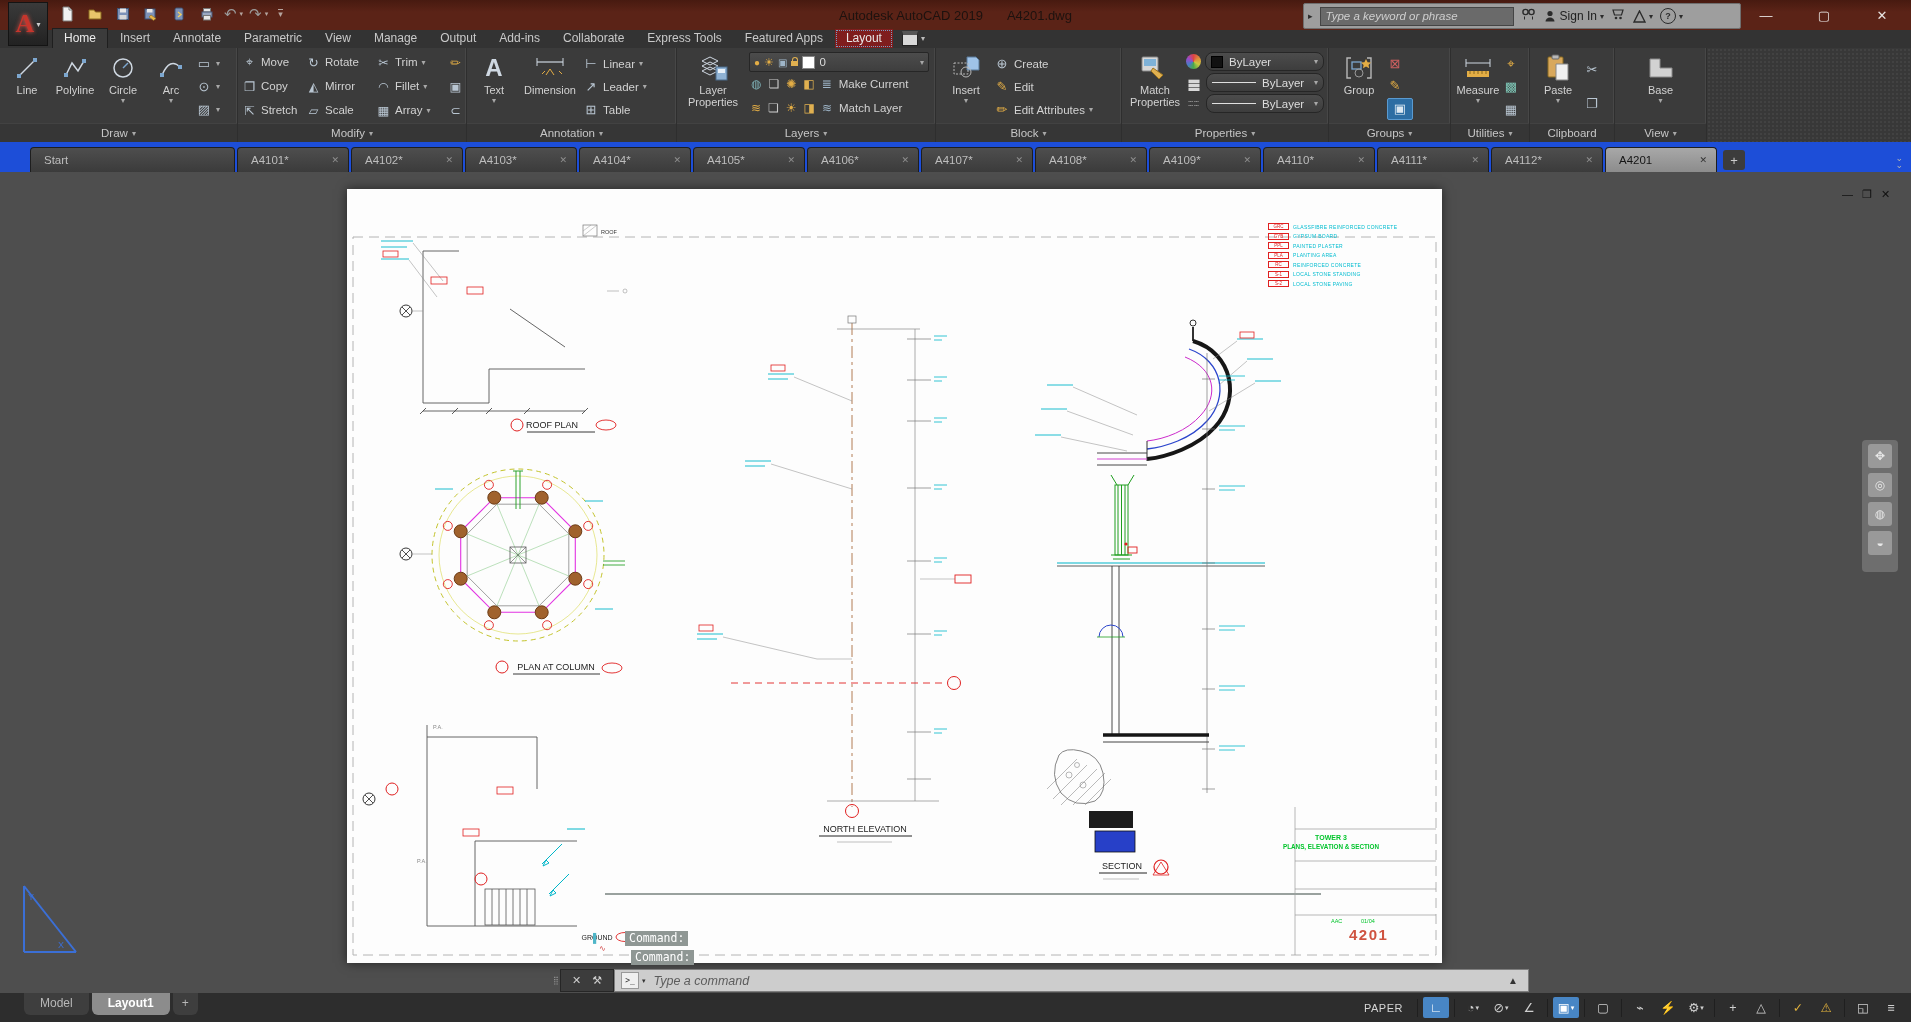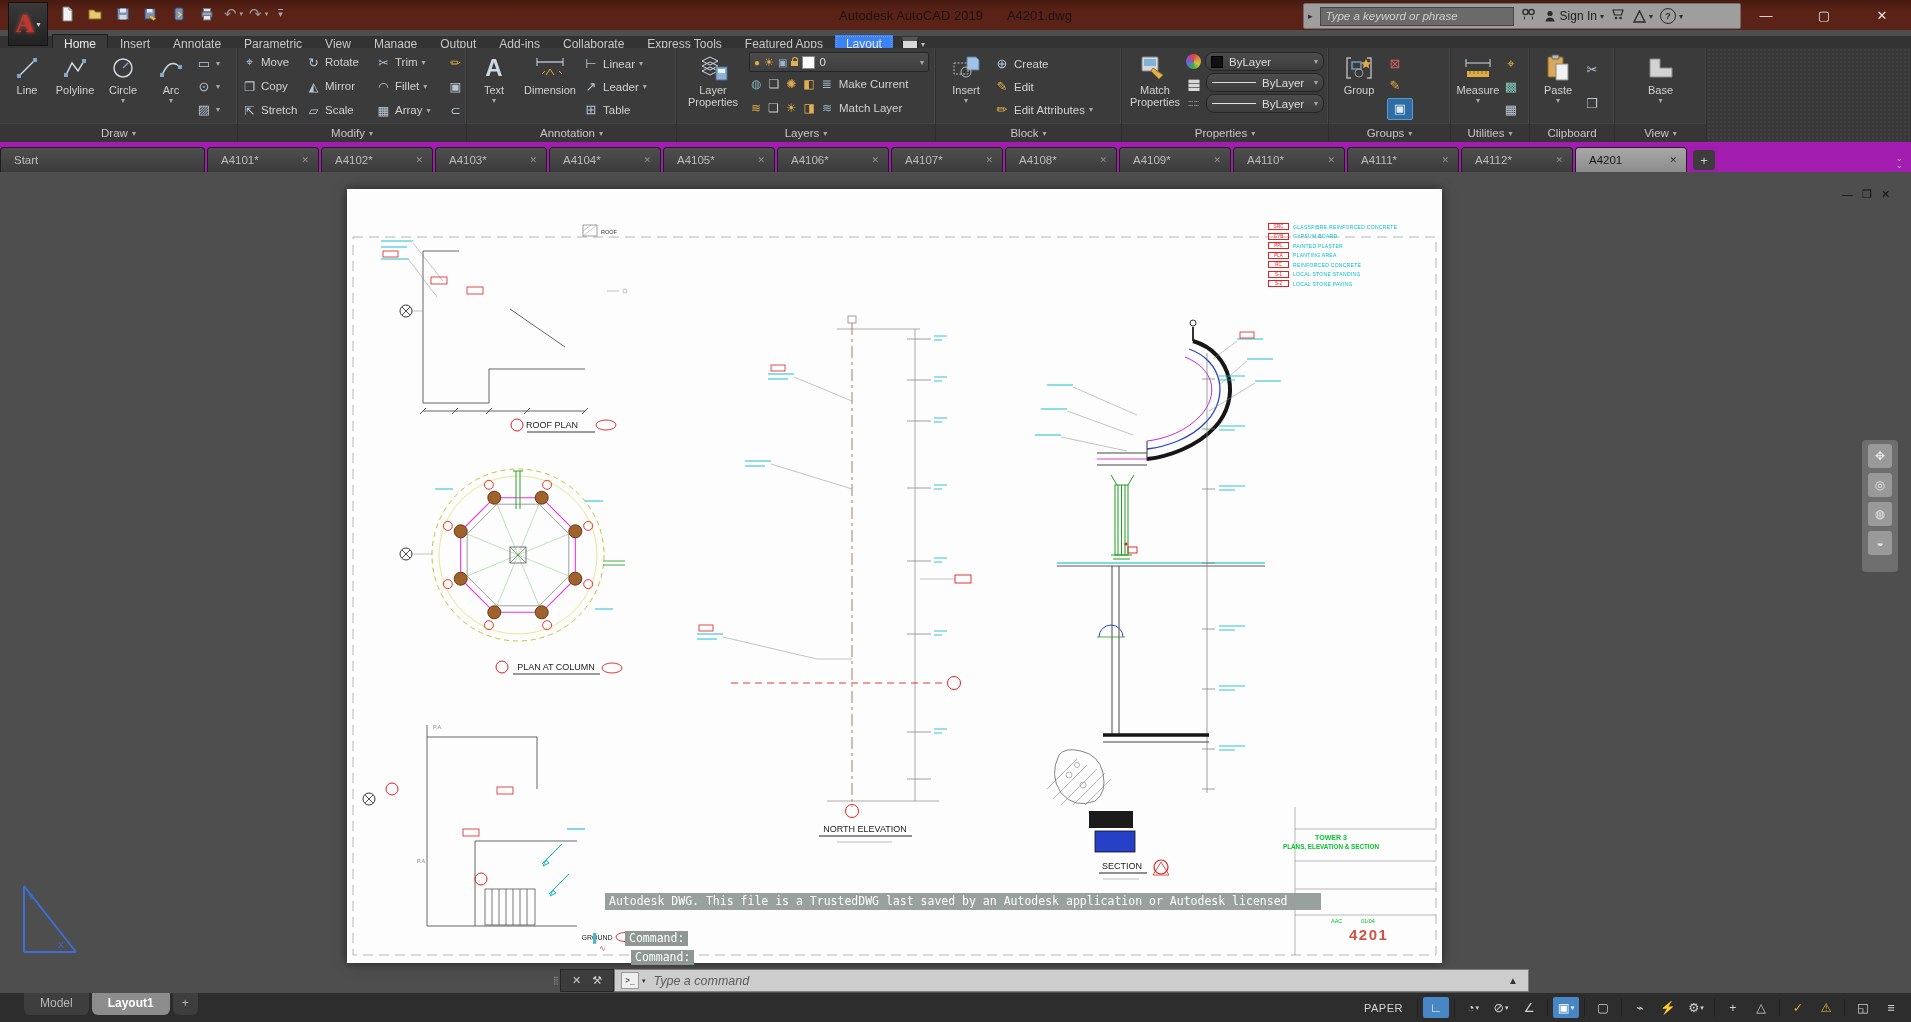--- a/index.html
+++ b/index.html
@@ -25,25 +25,25 @@
   .search{width:182px;height:17px;background:#6a6a6a;border:1px solid #454545;color:#d6d6d6;
           font-style:italic;font-size:11.5px;padding:0 5px;font-family:"Liberation Sans",sans-serif;}
   .search::placeholder{color:#cfcfcf;font-style:italic;}
   .ic-item{display:flex;align-items:center;gap:3px;color:#1e1e1e;font-size:12px;}
   .ic-dar{font-size:8px;color:#2b2b2b;}
   .helpc{width:14px;height:14px;border:1.5px solid #2b2b2b;border-radius:50%;display:flex;align-items:center;
          justify-content:center;font-size:9px;font-weight:bold;color:#2b2b2b;}
   .winbtns{position:absolute;right:0;top:0;height:30px;display:flex;}
   .wbtn{width:58px;height:30px;display:flex;align-items:center;justify-content:center;color:#e8e4e2;font-size:13px;}
   
-  .tabrow{position:absolute;left:0;top:36px;width:1911px;height:18px;background:#333;display:flex;
+  .tabrow{position:absolute;left:0;top:30px;width:1911px;height:18px;background:#333;display:flex;
           align-items:flex-end;padding-left:52px;box-sizing:border-box;}
   .rtab{font-size:12px;color:#c9c9c9;padding:2px 11px 3px;margin-right:1px;white-space:nowrap;}
   .rtab.active{background:#3b3b3b;color:#ececec;border:1px solid #1f1f1f;border-bottom:none;}
-  .rtab.selected{background:#3b82f6;outline:1px dotted #7a9cc6;outline-offset:-2px;color:#e8e8e8;}
+  .rtab.selected{background:#7f1d1d;outline:1px dotted #7a9cc6;outline-offset:-2px;color:#e8e8e8;}
   .rib-toggle{margin-left:8px;display:flex;align-items:center;gap:3px;padding-bottom:2px;}
   .rib-toggle .box{width:14px;height:10px;background:#d8d8d8;border:1px solid #222;border-top:4px solid #555;}
   .rib-toggle .dar{color:#bbb;font-size:8px;}
   
   .ribbon{position:absolute;left:0;top:48px;width:1911px;height:94px;background:#3b3b3b;
           border-bottom:1px solid #262626;display:flex;}
   .panel{height:94px;box-sizing:border-box;border-right:1px solid #2e2e2e;box-shadow:inset -1px 0 0 #474747;
          display:flex;flex-direction:column;}
   .ptools{flex:1;display:flex;padding:2px 4px 0;gap:2px;}
   .plabel{height:18px;background:#363636;border-top:1px solid #424242;display:flex;align-items:center;
@@ -77,22 +77,22 @@
   .plines{width:16px;color:#d8d8d8;font-size:11px;line-height:4px;text-align:center;}
   .psel{flex:1;height:17px;background:linear-gradient(#4c4c4c,#3d3d3d);border:1px solid #262626;border-radius:8px;
         display:flex;align-items:center;gap:6px;padding:0 5px;color:#ddd;font-size:11.5px;}
   .psel .blk{width:10px;height:10px;background:#111;border:1px solid #000;}
   .psel .ln{flex:0 0 44px;height:1px;background:#e0e0e0;}
   .psel .dar{margin-left:auto;}
   .grp-col .stool{height:20px;}
   .hl{background:#2d6da3;border:1px solid #5a9ad0;border-radius:2px;}
   .rib-empty{flex:1;background-image:radial-gradient(#424242 1px,transparent 1px);background-size:4px 4px;background-color:#383838;}
   
-  .filetabs{position:absolute;left:0;top:142px;width:1911px;height:30px;background:#a21caf;display:flex;
-            align-items:flex-end;padding-left:0;box-sizing:border-box;}
+  .filetabs{position:absolute;left:0;top:142px;width:1911px;height:30px;background:#1d4ed8;display:flex;
+            align-items:flex-end;padding-left:30px;box-sizing:border-box;}
   .ftab{height:25px;margin-right:2px;border-radius:4px 4px 0 0;background:linear-gradient(#4e4e4e,#3b3b3b);
         color:#bdbdbd;font-size:11.5px;display:flex;align-items:center;padding:0 9px 0 13px;box-sizing:border-box;
         border:1px solid #1e1e1e;border-bottom:none;}
   .ftab .lbl{flex:1;white-space:nowrap;overflow:hidden;}
   .ftab .x{color:#8f8f8f;font-size:9px;margin-left:8px;}
   .ftab.active{background:linear-gradient(#a8a8a8,#8c8c8c);color:#151515;}
   .ftab.active .x{color:#333;}
   .ftab-add{width:22px;height:20px;margin:0 0 2px 4px;background:#3c3c3c;border-radius:3px;color:#ccc;
             display:flex;align-items:center;justify-content:center;font-size:13px;}
   .ftab-ovf{position:absolute;right:8px;bottom:3px;color:#b5b5b5;font-size:9px;line-height:7px;text-align:center;}
@@ -1084,21 +1084,20 @@
 
       <div class="tb-proj">
         <div>TOWER 3</div>
         <div class="tb-sub">PLANS, ELEVATION &amp; SECTION</div>
       </div>
       <div class="tb-code">AAC</div>
       <div class="tb-idx">01/04</div>
       <div class="tb-no">4201</div>
 
       <div class="trusted">
-        <div>Autodesk DWG.  This file is a TrustedDWG last saved by an Autodesk application or Autodesk licensed</div>
       </div>
       <span class="chipmark">▌</span>
       <span class="chipscr">∿</span>
       <div class="chip chip1">Command:</div>
       <div class="chip chip2">Command:</div>
     </div>
 
     <div class="navbar">
       <span class="nbico">✥</span>
       <span class="nbico">◎</span>

